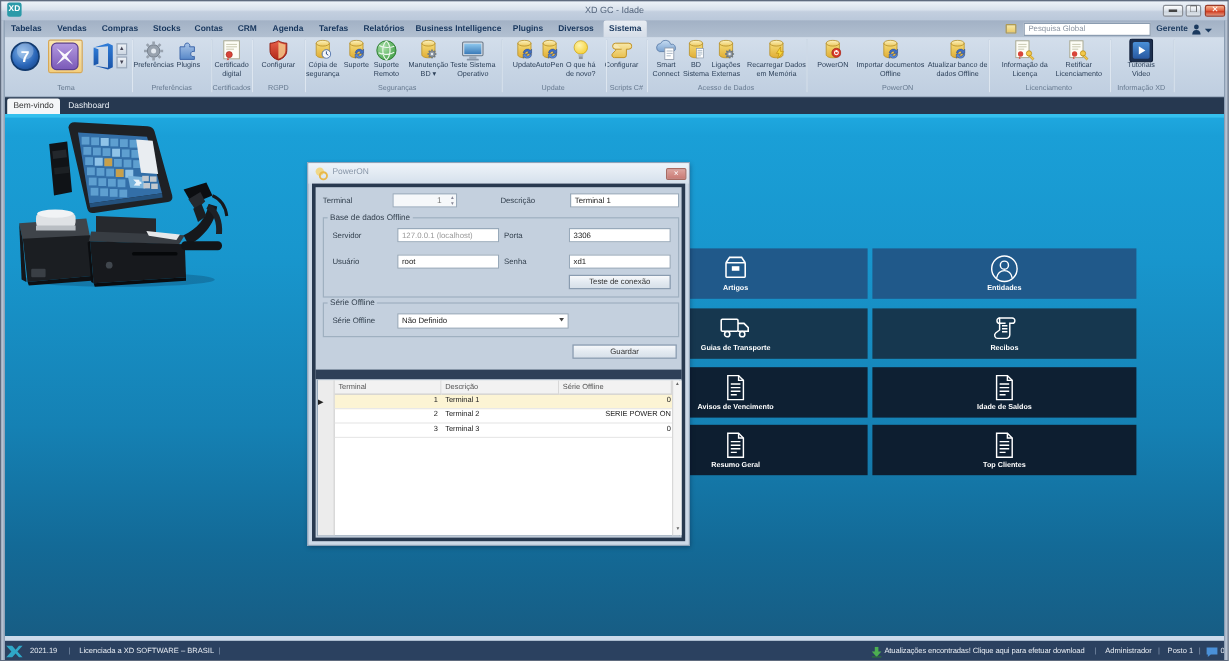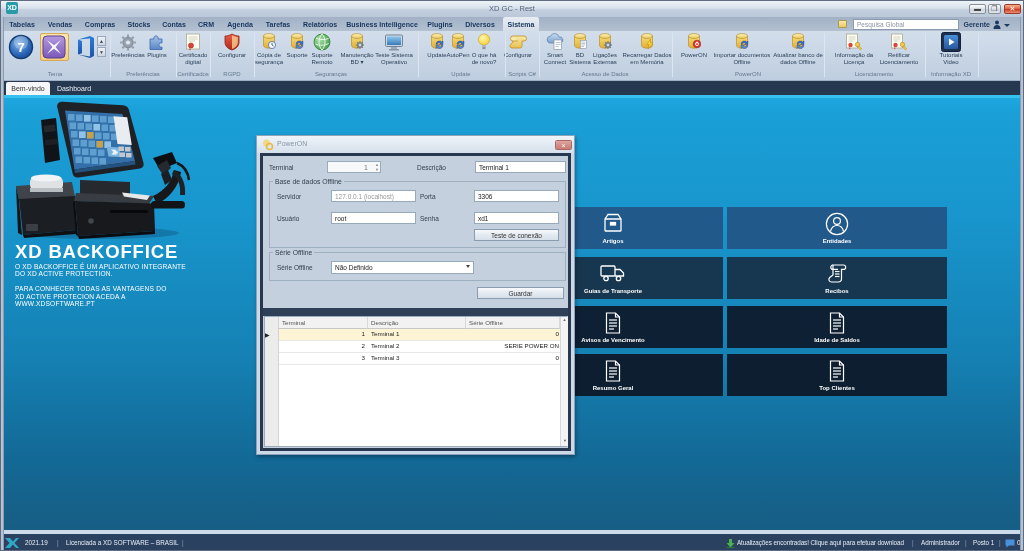--- a/index.html
+++ b/index.html
@@ -119,21 +119,21 @@
       </linearGradient>
 <linearGradient id="tileg1" x1="0" y1="0" x2="0" y2="1">
         <stop offset="0" stop-color="#24618e"></stop>
         <stop offset="1" stop-color="#1c5280"></stop>
       </linearGradient>
 </defs>
   </svg>
 
 <div id="titlebar" class="abs"></div>
 <div id="appicon" class="abs">XD</div>
-<div id="apptitle" class="abs">XD GC - Rest</div>
+<div id="apptitle" class="abs">XD GC - Idade</div>
 <div id="btnmin" class="abs wbtn glyph">▬</div>
 <div id="btnmax" class="abs wbtn glyph">❒</div>
 <div id="btnclose" class="abs wbtn glyph" style="color:#fff;">✕</div>
 
 <div id="menubar" class="abs"></div>
 <div id="systab" class="abs"></div>
 <div class="mtab abs" style="left:22px;">Tabelas</div>
 <div class="mtab abs" style="left:60px;">Vendas</div>
 <div class="mtab abs" style="left:100px;">Compras</div>
 <div class="mtab abs" style="left:139px;">Stocks</div>
@@ -523,25 +523,20 @@
 <path d="M60.5 69.5 L121 61 L121.5 64.5 L61.2 73 Z" fill="#24527e"></path>
 
 <path d="M139 96 C150 91 158 82 160 70 L167 72 C165 87 154 99 143 104 Z" fill="#16181c"></path>
 <path d="M139 58 L158 52 L163 63 L146 70 Z" fill="#0c0e11"></path>
 <path d="M143 66 L153 60 L157 68 L149 75 Z" fill="#26292e"></path>
 <path d="M147 74 L154 70 L158 80 L151 85 Z" fill="#1b1e22"></path>
 <rect x="137" y="101" width="34" height="7.5" rx="3.5" fill="#121417"></rect>
 <path d="M160 70 C168 74 172 84 171 95 L166 95 C167 85 164 78 158 74 Z" fill="#1e2126"></path>
 <path d="M163 63 C170 66 174 72 175 80" stroke="#16181c" stroke-width="2.5" fill="none"></path>
 </svg>
-  <div id="brand" class="abs">
-    <h1>XD BACKOFFICE</h1>
-    <p>O XD BACKOFFICE É UM APLICATIVO INTEGRANTE<br>DO XD ACTIVE PROTECTION.</p>
-    <p style="margin-top:8px;">PARA CONHECER TODAS AS VANTAGENS DO<br>XD ACTIVE PROTECION ACEDA A<br>WWW.XDSOFTWARE.PT</p>
-  </div>
   <div class="abs tile" style="left:499px;top:112px;background:#20598a;">
       <svg width="24" height="22" viewBox="0 0 24 22">
         <g fill="none" stroke="#fff" stroke-width="1.3">
           <path d="M4 7 L7 2.5 H17 L20 7"></path>
           <rect x="4" y="7" width="16" height="12" rx="0.5"></rect>
           <rect x="9.5" y="10.5" width="5" height="2.5" fill="#fff"></rect>
         </g>
       </svg>
       <div class="tlabel">Artigos</div>
     </div>

